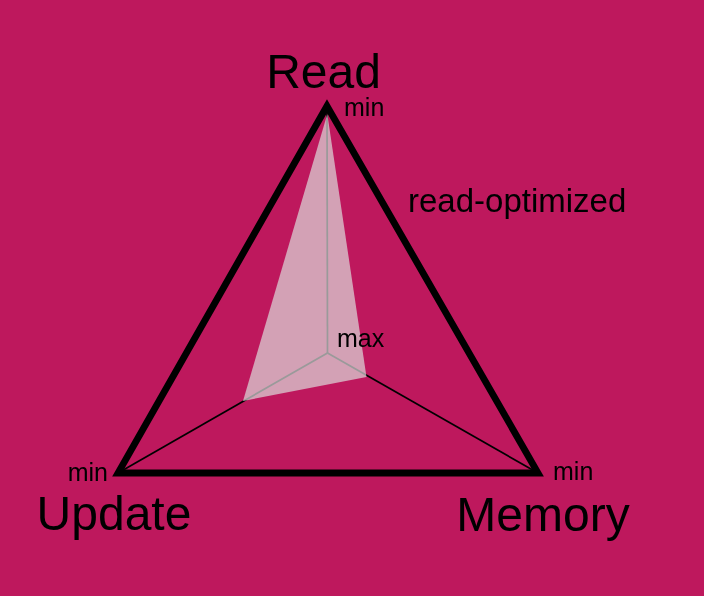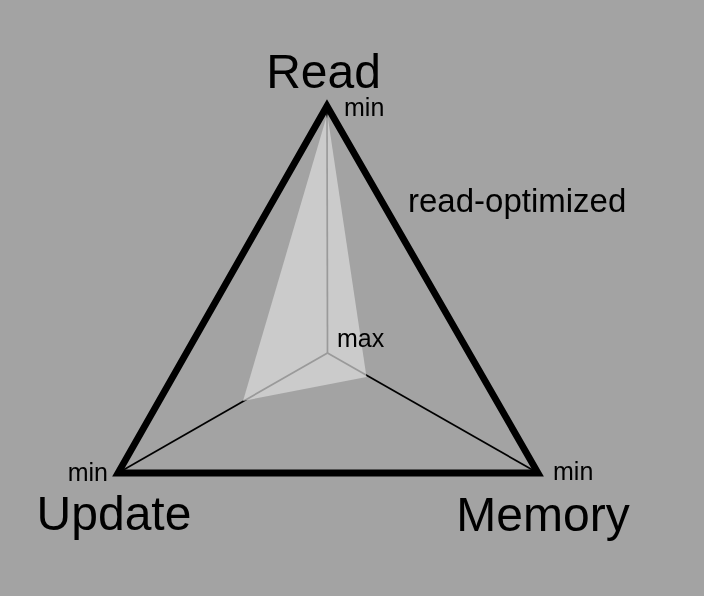--- a/index.html
+++ b/index.html
@@ -4,21 +4,21 @@
 <style>
   html, body {
     margin: 0;
     padding: 0;
     background: #ffffff;
   }
   .canvas {
     position: relative;
     width: 704px;
     height: 596px;
-    background: #a3a3a3;
+    background: #be185d;
     overflow: hidden;
     font-family: "Liberation Sans", sans-serif;
   }
   svg text {
     fill: #000000;
     font-family: "Liberation Sans", sans-serif;
   }
   .vertex-label   { font-size: 48px; }
   .scale-label    { font-size: 25px; }
   .annotation-lbl { font-size: 33px; }

